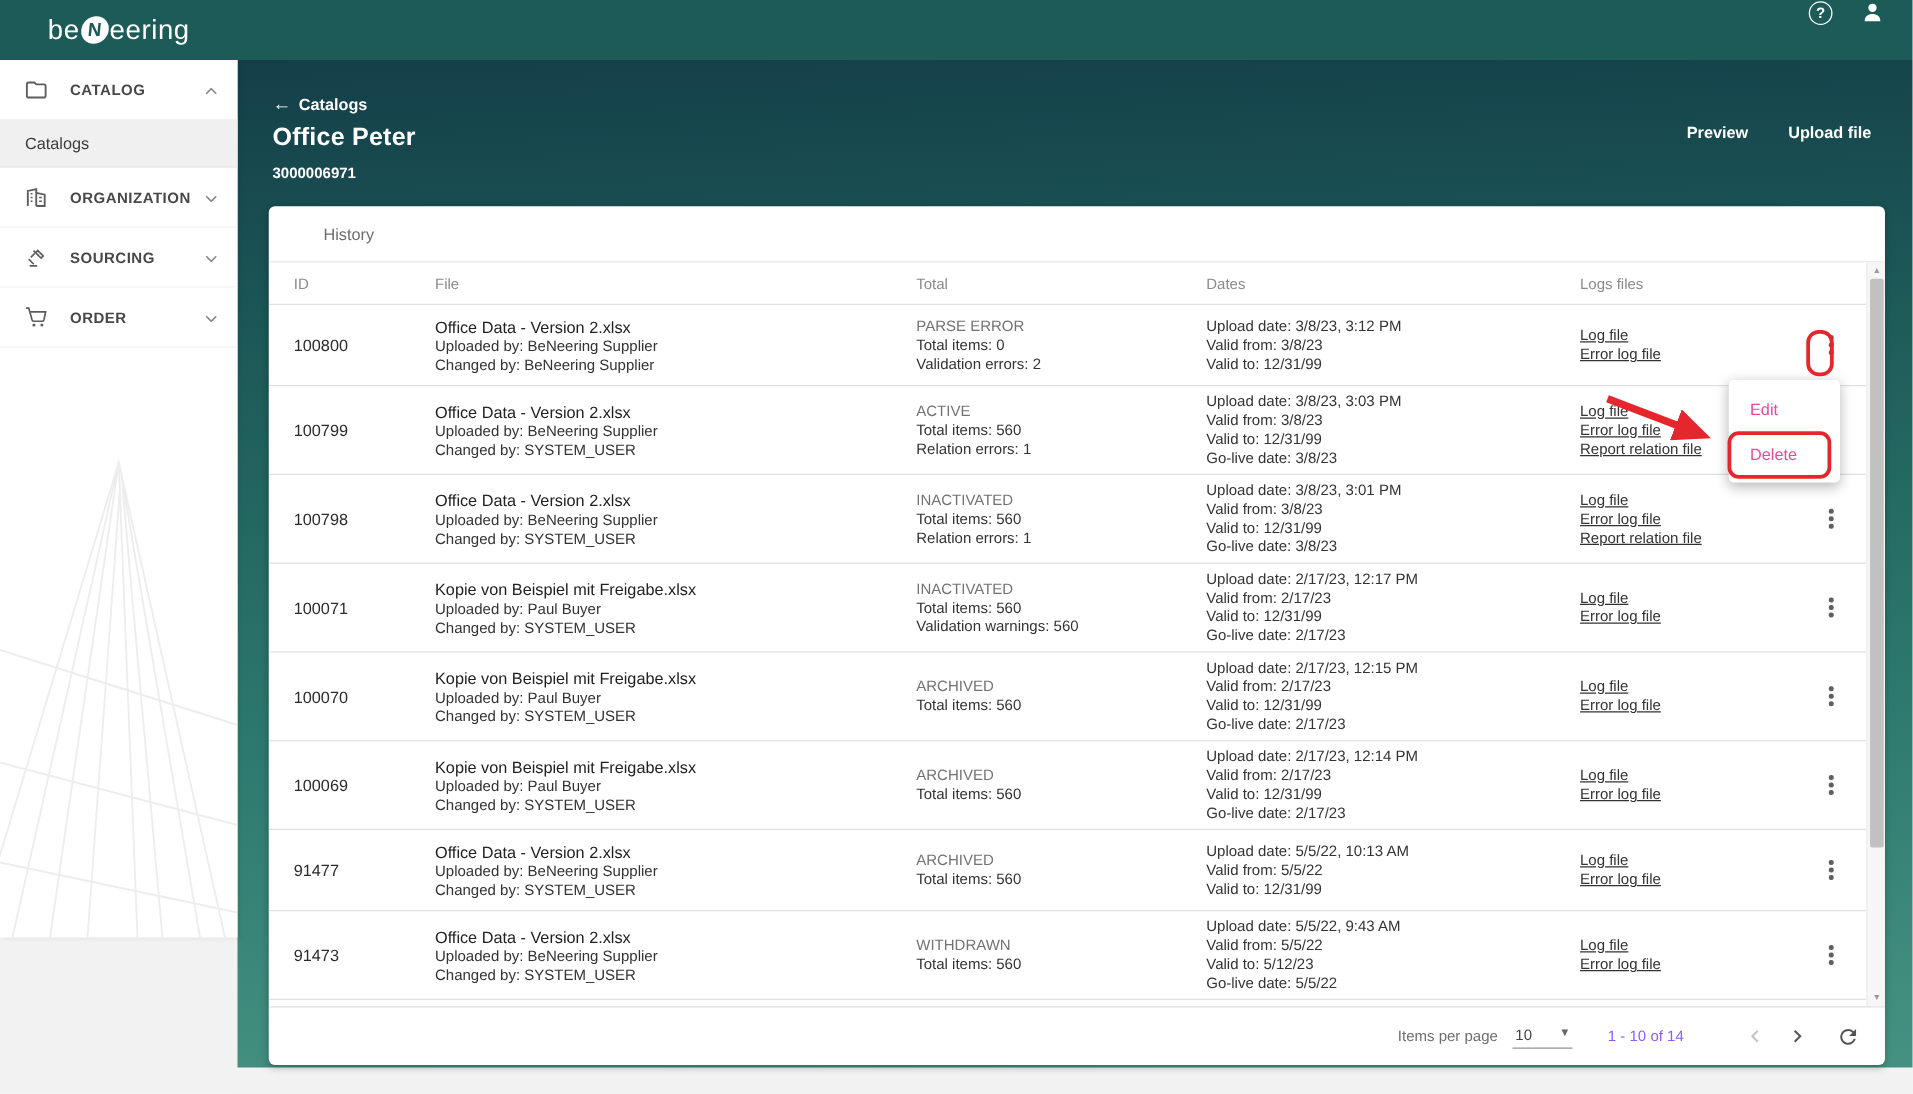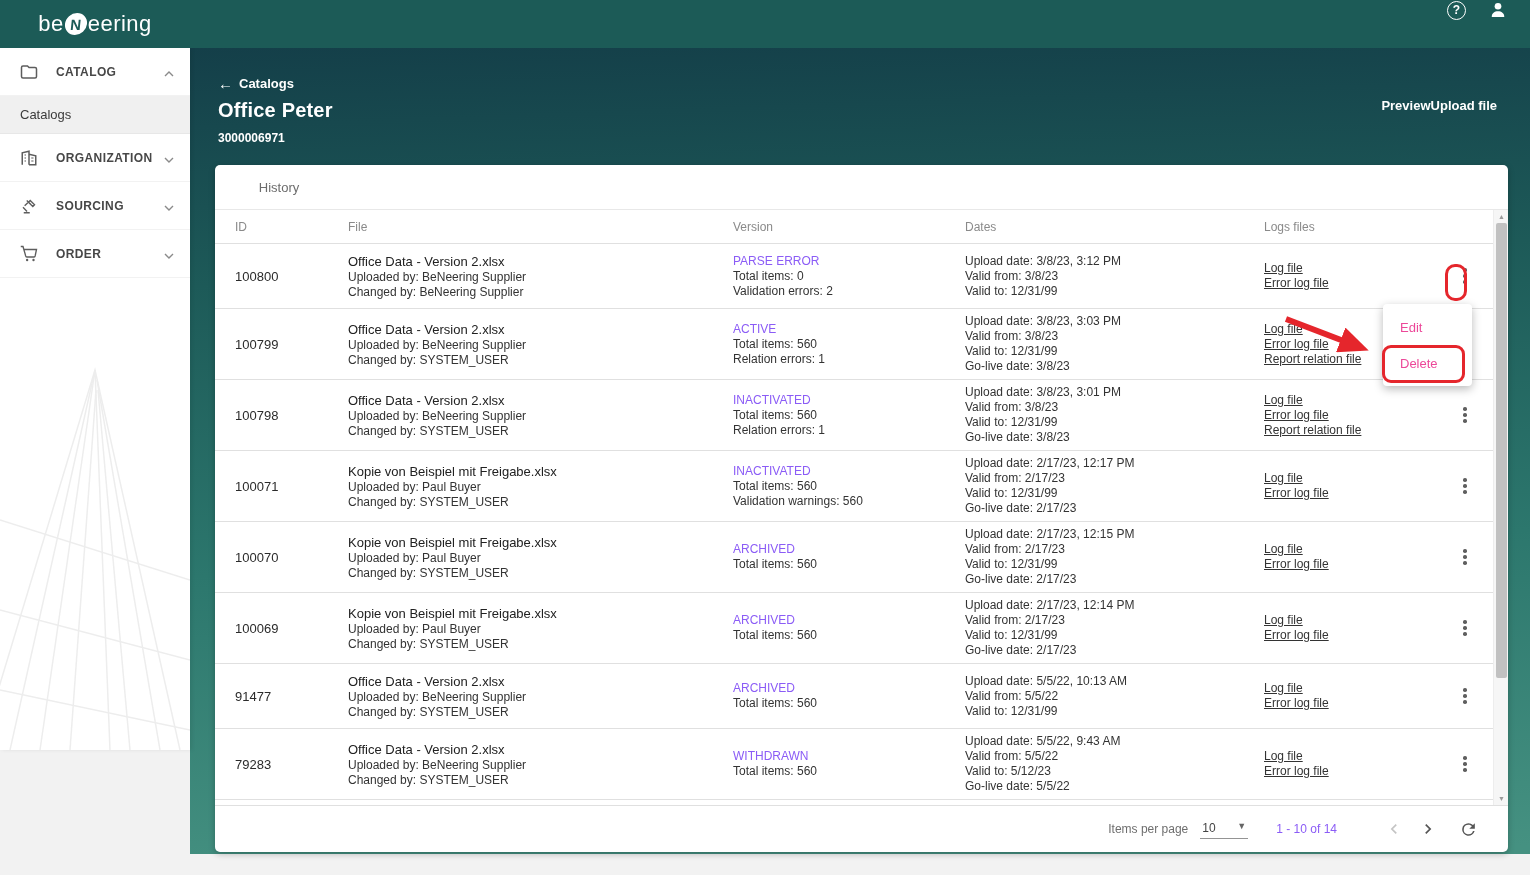--- a/index.html
+++ b/index.html
@@ -35,21 +35,21 @@
   
   .main { position:absolute; left:190px; top:48px; width:1340px; height:827px;
     background:linear-gradient(178deg,#143f49 0%,#1d5a58 28%,#2c776d 62%,#459181 99%) no-repeat;
     background-size:100% 806px; background-color:#f2f2f2; }
   .page-head { position:absolute; left:28px; top:27px; color:#fff; }
   .back-row { display:flex; align-items:center; gap:6px; cursor:pointer; }
   .back-arrow { font-size:15px; font-weight:bold; }
   .back-label { font-size:13px; font-weight:bold; }
   .page-title { font-size:20px; font-weight:bold; margin-top:7px; letter-spacing:.2px; }
   .page-sub { font-size:12px; font-weight:bold; margin-top:9px; }
-  .head-actions { position:absolute; right:33px; top:50px; display:flex; }
+  .head-actions { position:absolute; right:33px; top:50px; display:flex; gap:32px; }
   .head-btn { color:#fff; font-size:13px; font-weight:bold; cursor:pointer; background:none; border:none;
     font-family:inherit; }
 
   
   .card { position:absolute; left:25px; top:117px; width:1293px; height:687px; background:#fff;
     border-radius:5px; box-shadow:0 2px 6px rgba(0,0,0,.25); display:flex; flex-direction:column; overflow:hidden; }
   .tabs { height:45px; display:flex; border-bottom:1px solid #e8e8e8; flex:0 0 45px; }
   .tab { width:128px; display:flex; align-items:center; justify-content:center; font-size:13px;
     color:#6d6d6d; cursor:pointer; position:relative; background:none; border:none; font-family:inherit; }
   .tab.active::after { content:""; position:absolute; left:0; right:0; bottom:-1px; height:2px; background:#8e24aa; }
@@ -57,37 +57,37 @@
   .table-zone { flex:1 1 auto; position:relative; overflow:hidden; }
   .table-inner { position:absolute; left:0; top:0; right:15px; bottom:0; overflow:hidden; }
   .t-grid { display:grid; grid-template-columns:113px 385px 232px 299px 186px 1fr;
     padding-left:20px; align-items:center; }
   .t-head { height:34px; border-bottom:1px solid #e0e0e0; color:#8a8a8a; font-size:12px; }
   .t-row { min-height:65px; border-bottom:1px solid #e0e0e0; font-size:12px; color:#2b2b2b;
     padding-top:5px; padding-bottom:5px; }
   .cell-id { font-size:13px; }
   .file-name { font-size:13px; color:#212121; line-height:17px; }
   .sub-line, .status-line, .date-line, .log-line { line-height:15px; color:#333; }
-  .status-first { color:#8b5cf6; line-height:15px; }
+  .status-first { color:#737373; line-height:15px; }
   .log-line { cursor:pointer;text-decoration:underline; }
   .kebab-btn { width:30px; height:30px; border:none; background:none; cursor:pointer;
     display:flex; flex-direction:column; align-items:center; justify-content:center; gap:2.5px; }
   .kebab-btn i { width:3.5px; height:3.5px; border-radius:50%; background:#5f5f5f; }
 
   
   .scrollbar { position:absolute; right:0; top:0; bottom:0; width:15px; background:#f6f6f6;
     border-left:1px solid #ededed; }
   .sb-arrow { position:absolute; left:0; width:15px; height:13px; display:flex; align-items:center;
     justify-content:center; font-size:7px; color:#9a9a9a; cursor:pointer; }
   .sb-up { top:0; } .sb-down { bottom:0; }
   .sb-thumb { position:absolute; left:2px; top:13px; width:11px; height:455px; background:#c1c1c1;
     border-radius:2px; cursor:pointer; }
 
   .card-footer { flex:0 0 47px; border-top:1px solid #e0e0e0; display:flex; align-items:center;
-    justify-content:flex-end; gap:0; font-size:12px; color:#6e6e6e; padding-right:23px; }
+    justify-content:flex-end; gap:0; font-size:12px; color:#6e6e6e; padding-right:13px; }
   .ipp-label { margin-right:12px; }
   .ipp-select { width:48px; border-bottom:1px solid #949494; display:flex; align-items:flex-start;
     justify-content:space-between; padding:2px 2px 3px 2px; color:#444; cursor:pointer; margin-right:28px; }
   .ipp-caret { font-size:9px; color:#666; }
   .range { margin-right:40px; color:#8b5cf6; }
   .pg-btn { width:34px; height:34px; border:none; background:none; display:flex; align-items:center;
     justify-content:center; cursor:pointer; }
   .refresh-btn { width:34px; height:34px; border:none; background:none; display:flex; align-items:center;
     justify-content:center; cursor:pointer; margin-left:6px; }
 
@@ -196,21 +196,21 @@
   <div class="card">
     <div class="tabs" id="tabs">
         <button class="tab">History</button>
       </div>
 
     <div class="table-zone">
       <div class="table-inner">
         <div class="t-grid t-head">
           <span>ID</span>
           <span>File</span>
-          <span>Version</span>
+          <span>Total</span>
           <span>Dates</span>
           <span>Logs files</span>
           <span></span>
         </div>
         <div id="rows">
             <div class="t-grid t-row">
               <div class="cell-id">100800</div>
               <div>
                 <div class="file-name">Office Data - Version 2.xlsx</div>
                 <div class="sub-line">Uploaded by: BeNeering Supplier</div>
@@ -396,21 +396,21 @@
                 <div class="log-line">Log file</div>
                 <div class="log-line">Error log file</div>
               </div>
               <button class="kebab-btn">
                 <i></i>
                 <i></i>
                 <i></i>
               </button>
             </div>
             <div class="t-grid t-row">
-              <div class="cell-id">79283</div>
+              <div class="cell-id">91473</div>
               <div>
                 <div class="file-name">Office Data - Version 2.xlsx</div>
                 <div class="sub-line">Uploaded by: BeNeering Supplier</div>
                 <div class="sub-line">Changed by: SYSTEM_USER</div>
               </div>
               <div>
                 <div class="status-first">WITHDRAWN</div>
                 <div class="status-line">Total items: 560</div>
               </div>
               <div>

